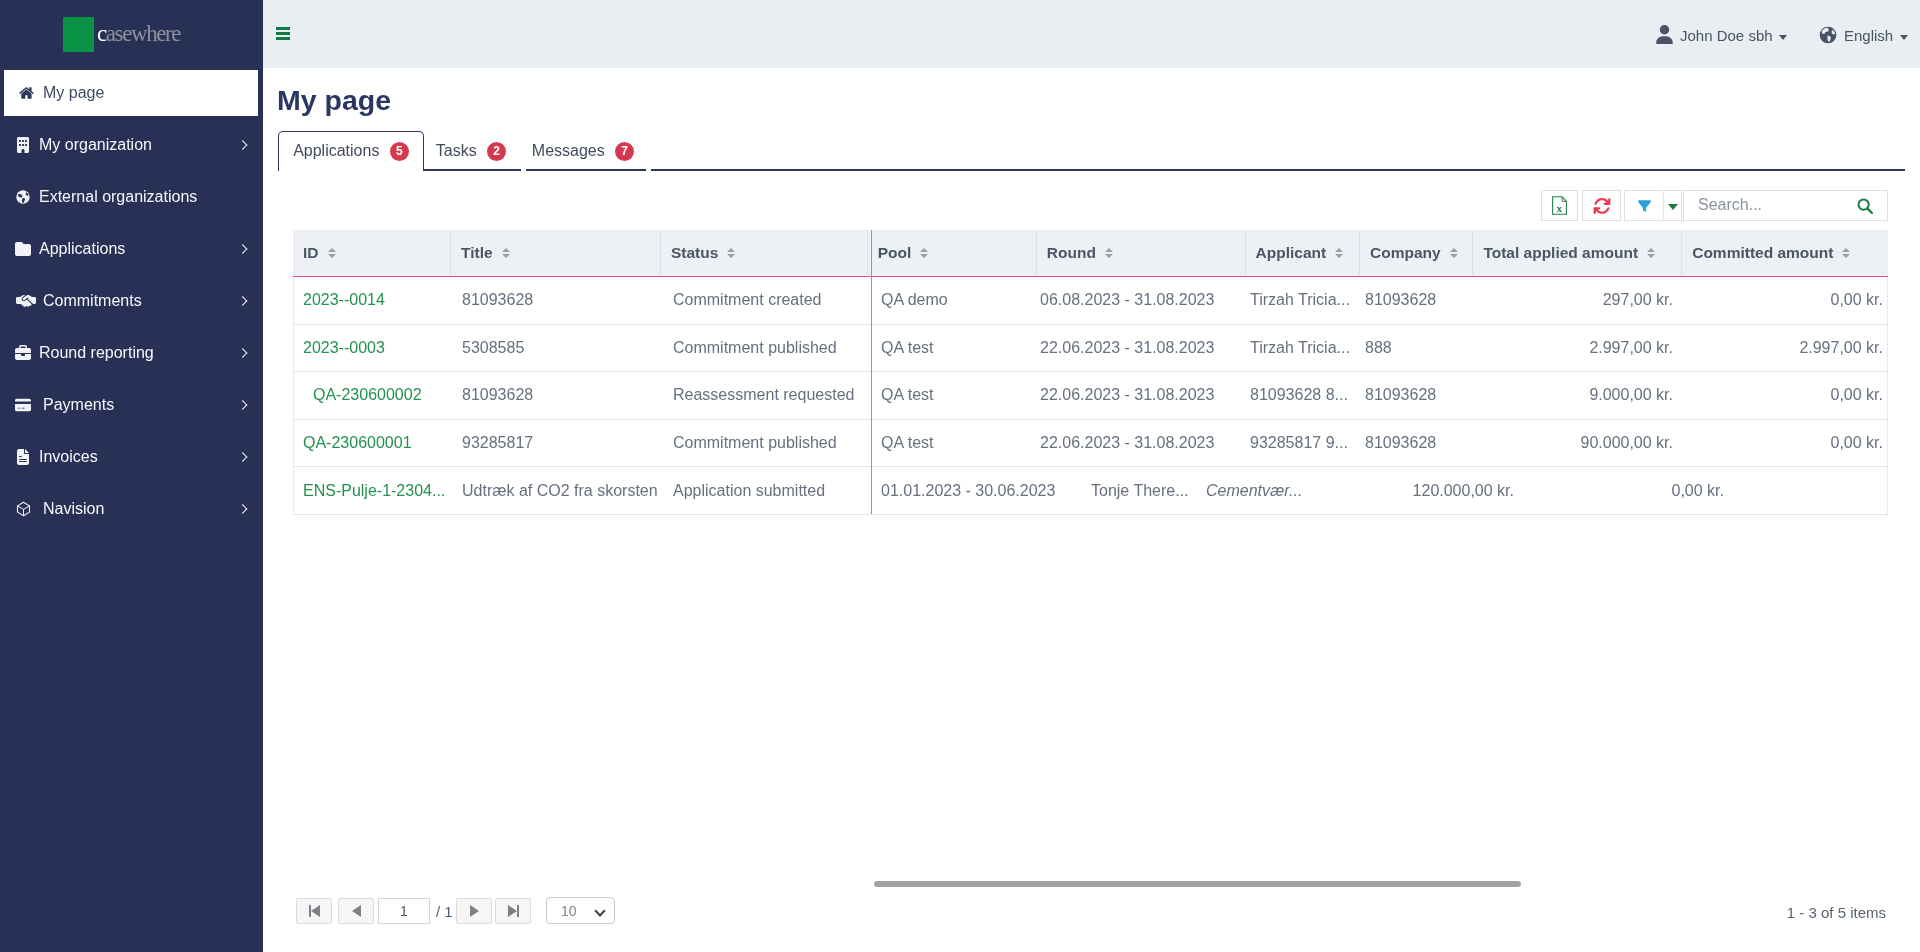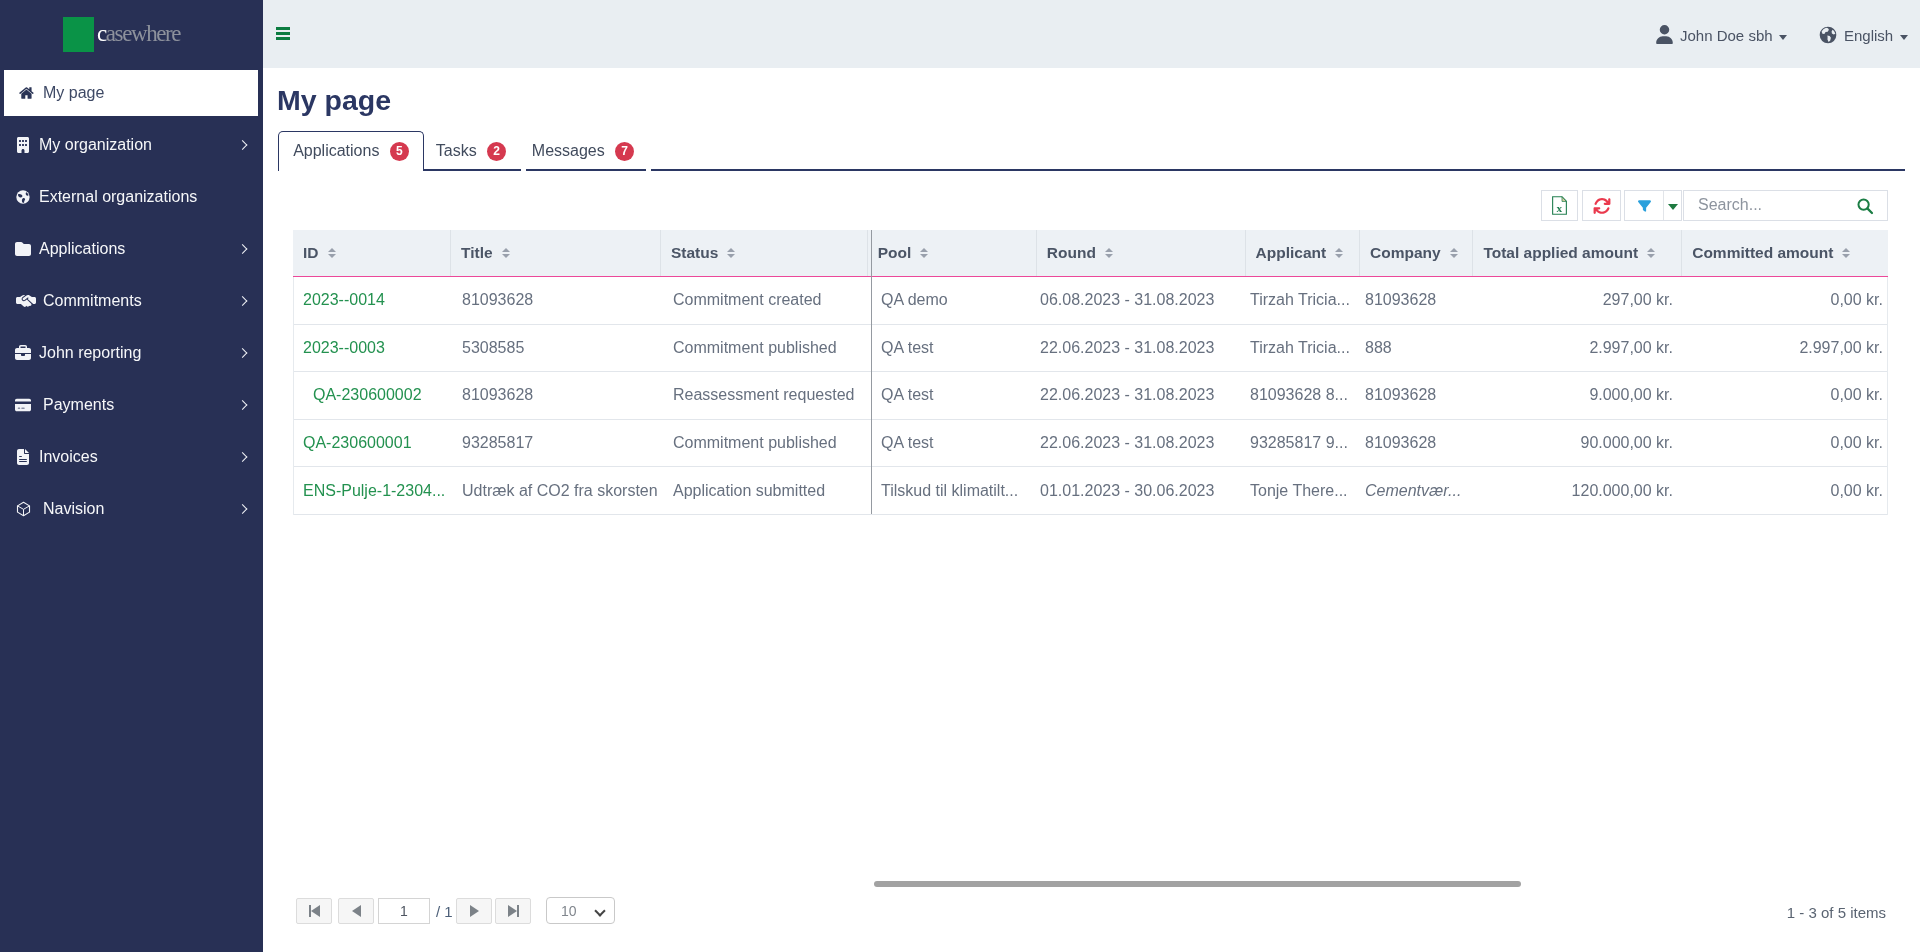--- a/index.html
+++ b/index.html
@@ -124,21 +124,21 @@
     <svg class="ic" viewBox="0 0 640 512" style="width:22px;">
         <path fill="#f2f3f7" d="M323.4 85.2l-96.8 78.4c-16.1 13-19.2 36.4-7 53.1c12.9 17.8 38 21.3 55.3 7.8l99.3-77.2c7-5.4 17-4.2 22.5 2.8s4.2 17-2.8 22.5l-20.9 16.2L550.2 352H592c26.5 0 48-21.5 48-48V176c0-26.5-21.5-48-48-48H516h-4-.7l-3.9-2.5L434.8 79c-15.3-9.8-33.2-15-51.4-15c-21.8 0-43 7.5-60 21.2zm22.8 124.4l-51.7 40.2C263 274.4 217.3 268 193.7 235.6c-22.2-30.5-16.6-73.1 12.7-96.8l83.2-67.3c-11.6-4.9-24.1-7.4-36.8-7.4C234 64 215.7 69.6 200 80l-72 48H48c-26.5 0-48 21.5-48 48V304c0 26.5 21.5 48 48 48H156.2l91.4 83.4c19.6 17.9 49.9 16.5 67.8-3.1c5.5-6.1 9.2-13.2 11.1-20.6l17 15.6c19.5 17.9 49.9 16.6 67.8-2.9c4.5-4.9 7.8-10.6 9.9-16.5c19.4 13 45.8 10.3 62.1-7.5c17.9-19.5 16.6-49.9-2.9-67.8l-134.2-123z"></path>
       </svg>
     <span class="lb" style="left:43px;">Commitments</span>
     <span class="chev"></span>
   </div>
   <div class="mitem" style="top:330px;">
     <svg class="ic" viewBox="0 0 512 512">
         <path fill="#f2f3f7" d="M184 48H328c4.4 0 8 3.6 8 8V96H176V56c0-4.4 3.6-8 8-8zm-56 8V96H64C28.7 96 0 124.7 0 160v96H192 320 512V160c0-35.3-28.7-64-64-64H384V56c0-30.9-25.1-56-56-56H184c-30.9 0-56 25.1-56 56zM512 288H320v32c0 17.7-14.3 32-32 32H224c-17.7 0-32-14.3-32-32V288H0V416c0 35.3 28.7 64 64 64H448c35.3 0 64-28.7 64-64V288z"></path>
       </svg>
-    <span class="lb">John reporting</span>
+    <span class="lb">Round reporting</span>
     <span class="chev"></span>
   </div>
   <div class="mitem" style="top:382px;">
     <svg class="ic" viewBox="0 0 576 512">
         <path fill="#f2f3f7" d="M64 32C28.7 32 0 60.7 0 96v32H576V96c0-35.3-28.7-64-64-64H64zM576 224H0V416c0 35.3 28.7 64 64 64H512c35.3 0 64-28.7 64-64V224zM112 352h64c8.8 0 16 7.2 16 16s-7.2 16-16 16H112c-8.8 0-16-7.2-16-16s7.2-16 16-16zm112 16c0-8.8 7.2-16 16-16h96c8.8 0 16 7.2 16 16s-7.2 16-16 16H240c-8.8 0-16-7.2-16-16z"></path>
       </svg>
     <span class="lb" style="left:43px;">Payments</span>
     <span class="chev"></span>
   </div>
   <div class="mitem" style="top:434px;">
@@ -297,21 +297,20 @@
     <div class="c" style="width:210px;">22.06.2023 - 31.08.2023</div>
     <div class="c" style="width:115px;">93285817 9...</div>
     <div class="c" style="width:114px;">81093628</div>
     <div class="c num" style="width:210px;">90.000,00 kr.</div>
     <div class="c num" style="width:207px;">0,00 kr.</div>
   </div>
   <div class="grow">
     <div class="c id" style="width:159px;">ENS-Pulje-1-2304...</div>
     <div class="c" style="width:211px;">Udtræk af CO2 fra skorsten</div>
     <div class="c" style="width:208px;">Application submitted</div>
-    <div class="c" style="width:159px;">Tilskud til klimatilt...</div>
     <div class="c" style="width:210px;">01.01.2023 - 30.06.2023</div>
     <div class="c" style="width:115px;">Tonje There...</div>
     <div class="c" style="width:114px;font-style:italic;">Cementvær...</div>
     <div class="c num" style="width:210px;">120.000,00 kr.</div>
     <div class="c num" style="width:207px;">0,00 kr.</div>
   </div>
 </div>
 
 <div id="vdivider"></div>
 <div class="abs" style="left:293px; top:277px; width:1px; height:238px; background:#e6eaee;"></div>

